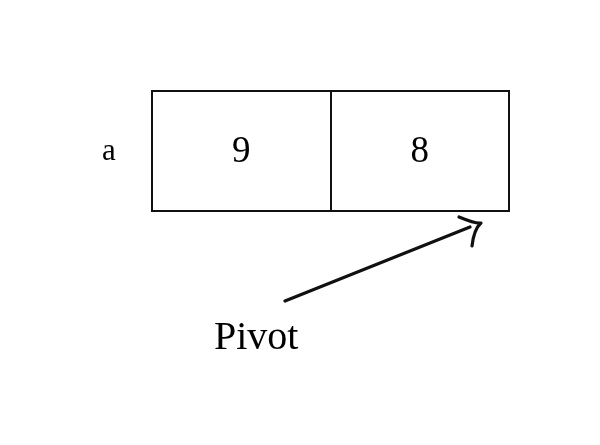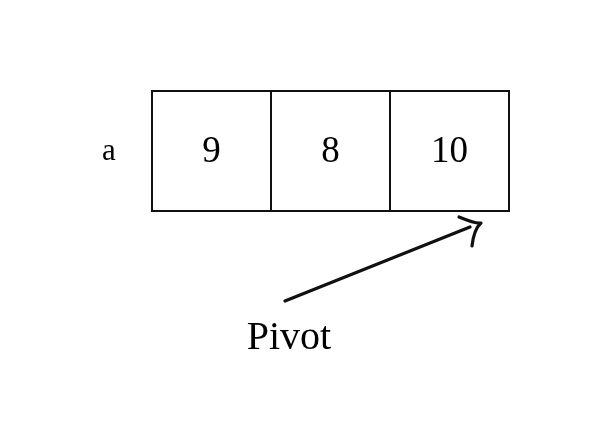--- a/index.html
+++ b/index.html
@@ -82,21 +82,21 @@
   }
 
   
   #pivot-caption {
     position: absolute;
     left: 214px;
     top: 310px;
     width: 150px;
     height: 52px;
     line-height: 52px;
-    text-align: center;
+    text-align: left;
     font-size: 40px;
     color: #000000;
     font-family: "Liberation Serif", "DejaVu Serif", serif;
     user-select: none;
     white-space: nowrap;
   }
 </style>
 </head>
 <body>
 
@@ -104,23 +104,20 @@
 
   <div id="array-label">a</div>
 
   <div id="array-box">
     <div class="array-cell">
       <span class="cell-value">9</span>
     </div>
     <div class="array-cell">
       <span class="cell-value">8</span>
     </div>
-    <div class="array-cell">
-      <span class="cell-value">10</span>
-    </div>
   </div>
 
   <svg id="pivot-arrow" viewBox="0 0 600 445">
     <line x1="285" y1="301" x2="470" y2="227" stroke="#111111" stroke-width="3.2" stroke-linecap="round"></line>
     <path d="M 459 217 Q 476 224 481 223 Q 474 229 472 246" fill="none" stroke="#111111" stroke-width="3.2" stroke-linecap="round" stroke-linejoin="round"></path>
   </svg>
 
   <div id="pivot-caption">Pivot</div>
 
 </div>

